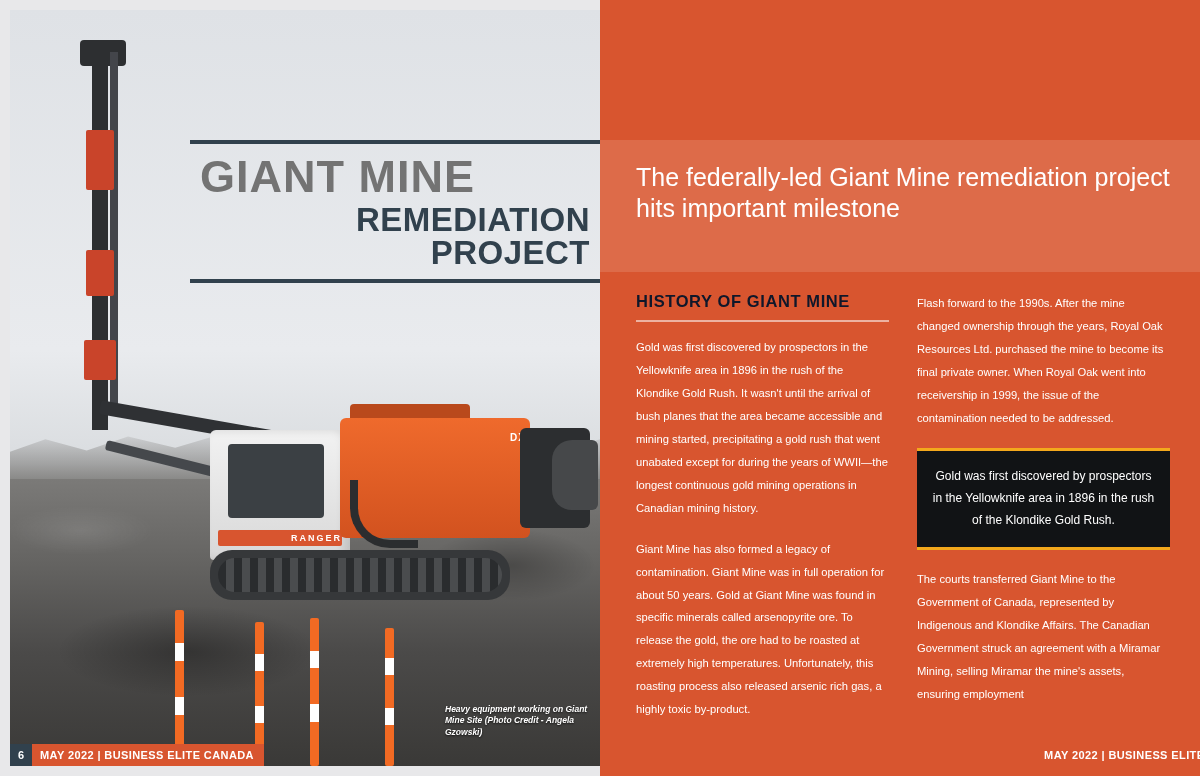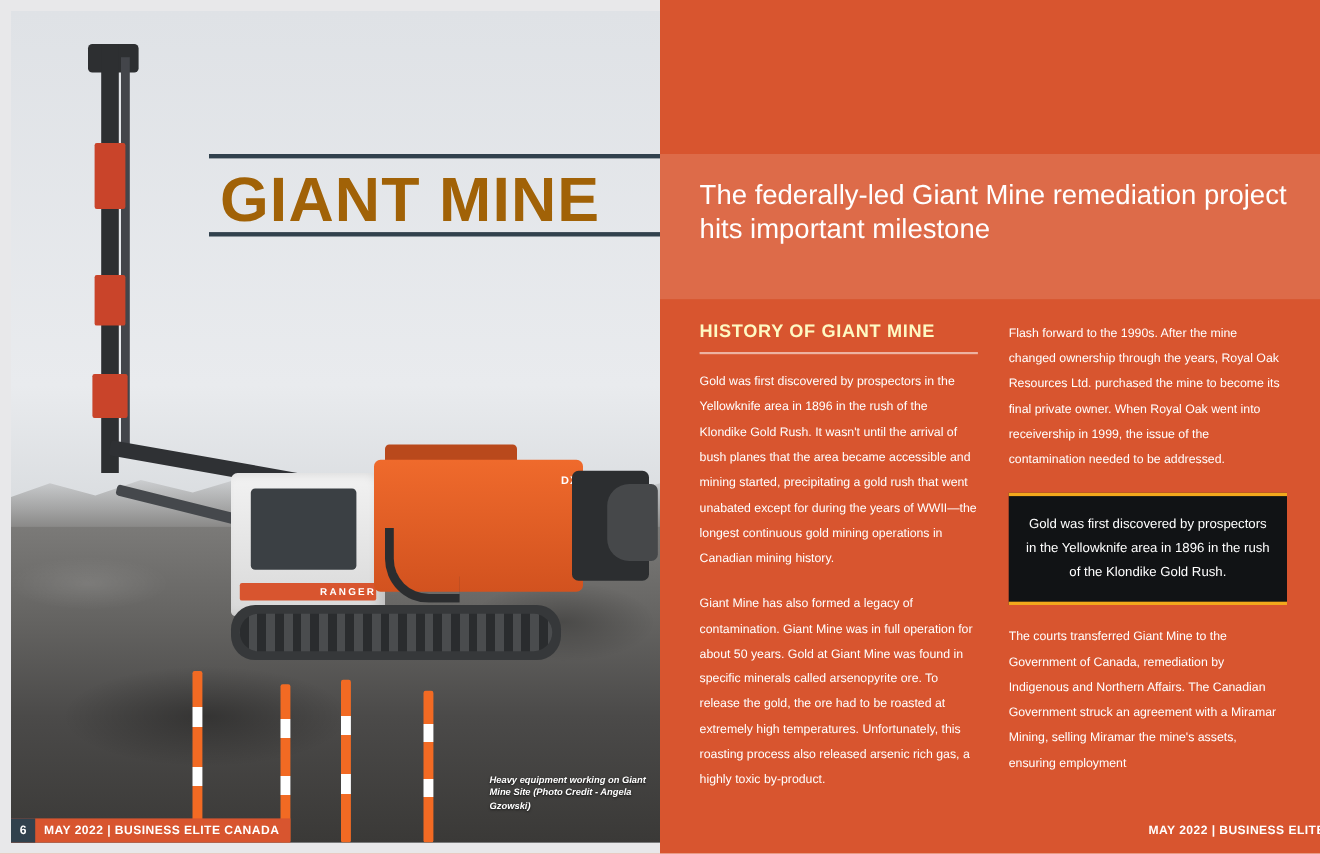--- a/index.html
+++ b/index.html
@@ -54,36 +54,36 @@
 
   
   .pole{position:absolute;width:9px;background:linear-gradient(180deg,#f26a23 0 22%,#ffffff 22% 34%,#f26a23 34% 58%,#ffffff 58% 70%,#f26a23 70% 100%);border-radius:2px;}
 
   .photo-caption{position:absolute;left:435px;bottom:28px;width:150px;color:#fff;font-size:8.5px;line-height:1.35;font-style:italic;font-weight:bold;text-shadow:0 1px 2px rgba(0,0,0,.7);}
 
   
   .titlebox{position:absolute;left:190px;top:140px;width:410px;}
   .rule{height:4px;background:#31414d;width:100%;}
   .rule-bottom{height:4px;background:#31414d;width:100%;}
-  .title-main{font-size:57px;line-height:1.0;font-weight:bold;color:#a16207;letter-spacing:1px;padding:10px 0 0 10px;}
+  .title-main{font-size:45px;line-height:1.0;font-weight:bold;color:#737373;letter-spacing:1px;padding:10px 0 0 10px;}
   .title-sub{font-size:33px;line-height:1.0;font-weight:bold;color:#31414d;letter-spacing:.5px;text-align:right;padding:4px 10px 10px 0;}
 
   
   .footer-left{position:absolute;left:10px;bottom:10px;height:22px;display:flex;align-items:center;background:#d8552f;padding:0 10px 0 0;}
   .fl-page{background:#31414d;color:#fff;font-size:11px;font-weight:bold;width:22px;height:22px;display:flex;align-items:center;justify-content:center;}
   .fl-text{color:#fff;font-size:11px;font-weight:bold;letter-spacing:.4px;padding-left:8px;}
 
   
   .page-right{position:absolute;left:600px;top:0;width:698px;height:776px;background:#d8552f;overflow:hidden;}
   .deck{position:absolute;left:0;top:140px;width:600px;height:132px;background:rgba(255,255,255,.13);}
   .deck-text{color:#fff;font-size:25px;line-height:1.25;padding:22px 30px 0 36px;font-weight:400;}
 
   .columns{position:absolute;left:36px;top:292px;width:534px;display:flex;gap:28px;}
   .col{width:253px;}
-  .sec-title{color:#fef9c3;font-size:16.5px;font-weight:bold;letter-spacing:.6px;margin:0 0 9px 0;}
+  .sec-title{color:#0f172a;font-size:16.5px;font-weight:bold;letter-spacing:.6px;margin:0 0 9px 0;}
   .sec-rule{height:2px;background:rgba(255,255,255,.55);margin-bottom:14px;}
   .para{color:#fff;font-size:11.2px;line-height:2.05;margin:0 0 18px 0;}
   .pullquote{background:#111315;border-top:3px solid #f3a81c;border-bottom:3px solid #f3a81c;padding:14px 14px 16px;margin:6px 0 18px 0;}
   .pullquote p{color:#fff;font-size:12px;line-height:1.85;text-align:center;margin:0;}
 
   .footer-right{position:absolute;right:10px;bottom:10px;height:22px;display:flex;align-items:center;}
   .fr-text{color:#fff;font-size:11px;font-weight:bold;letter-spacing:.4px;padding-right:8px;}
   .fr-page{background:#31414d;color:#fff;font-size:11px;font-weight:bold;width:22px;height:22px;display:flex;align-items:center;justify-content:center;}
 </style>
 </head>
@@ -128,20 +128,21 @@
       <div class="pole" style="left:245px;top:612px;height:144px;"></div>
       <div class="pole" style="left:300px;top:608px;height:148px;"></div>
       <div class="pole" style="left:375px;top:618px;height:138px;"></div>
 
       <div class="photo-caption">Heavy equipment working on Giant Mine Site (Photo Credit - Angela Gzowski)</div>
     </div>
 
     <div class="titlebox">
       <div class="rule"></div>
       <div class="title-main">GIANT MINE</div>
+      <div class="title-sub">REMEDIATION PROJECT</div>
       <div class="rule-bottom"></div>
     </div>
 
     <div class="footer-left">
       <div class="fl-page">6</div>
       <div class="fl-text">MAY 2022  |  BUSINESS ELITE CANADA</div>
     </div>
   </div>
 
   <div class="page-right">
@@ -157,21 +158,21 @@
         <div class="sec-rule"></div>
         <p class="para">Gold was first discovered by prospectors in the Yellowknife area in 1896 in the rush of the Klondike Gold Rush. It wasn't until the arrival of bush planes that the area became accessible and mining started, precipitating a gold rush that went unabated except for during the years of WWII—the longest continuous gold mining operations in Canadian mining history.</p>
         <p class="para">Giant Mine has also formed a legacy of contamination. Giant Mine was in full operation for about 50 years. Gold at Giant Mine was found in specific minerals called arsenopyrite ore. To release the gold, the ore had to be roasted at extremely high temperatures. Unfortunately, this roasting process also released arsenic rich gas, a highly toxic by-product.</p>
       </div>
 
       <div class="col">
         <p class="para">Flash forward to the 1990s. After the mine changed ownership through the years, Royal Oak Resources Ltd. purchased the mine to become its final private owner. When Royal Oak went into receivership in 1999, the issue of the contamination needed to be addressed.</p>
         <div class="pullquote">
           <p>Gold was first discovered by prospectors in the Yellowknife area in 1896 in the rush of the Klondike Gold Rush.</p>
         </div>
-        <p class="para">The courts transferred Giant Mine to the Government of Canada, remediation by Indigenous and Northern Affairs. The Canadian Government struck an agreement with a Miramar Mining, selling Miramar the mine's assets, ensuring employment</p>
+        <p class="para">The courts transferred Giant Mine to the Government of Canada, represented by Indigenous and Klondike Affairs. The Canadian Government struck an agreement with a Miramar Mining, selling Miramar the mine's assets, ensuring employment</p>
       </div>
 
     </div>
 
     <div class="footer-right">
       <div class="fr-text">MAY 2022  |  BUSINESS ELITE CANADA</div>
       <div class="fr-page">7</div>
     </div>
   </div>
 

